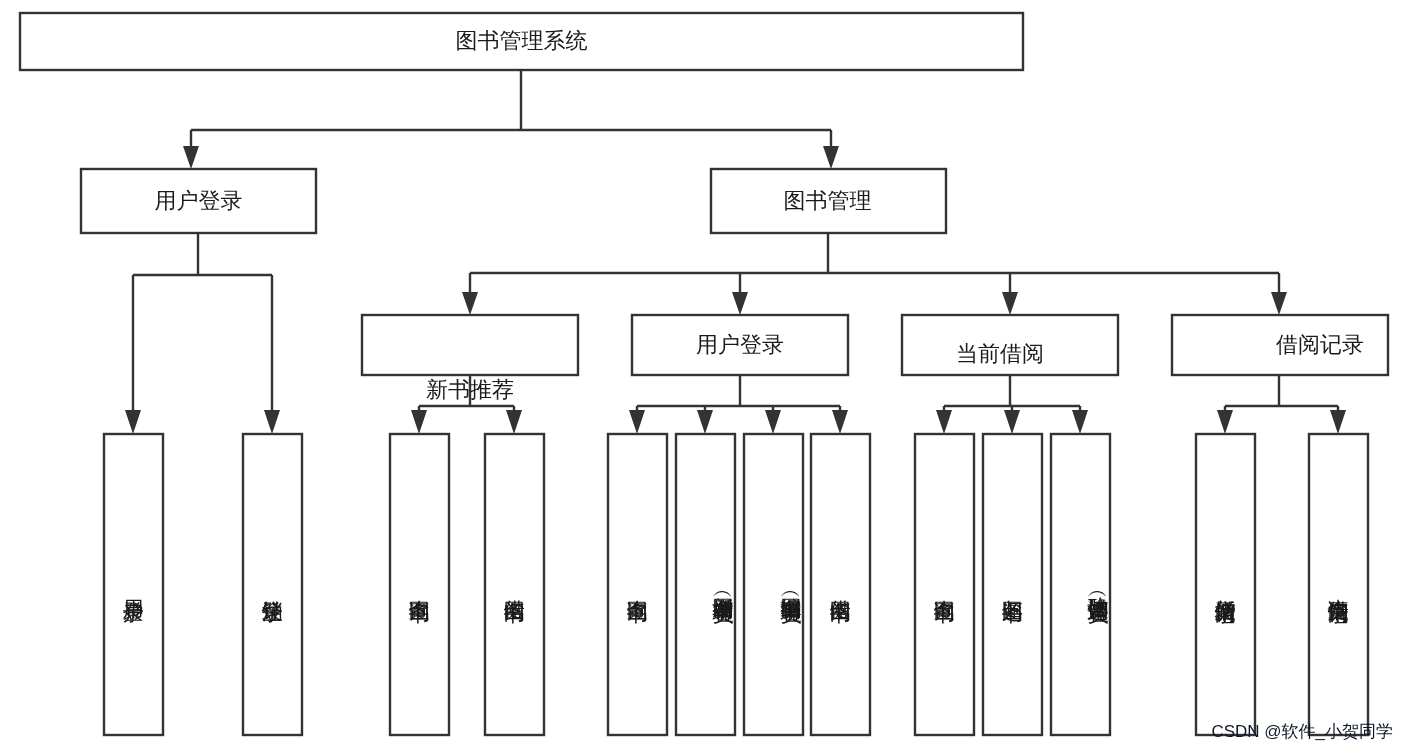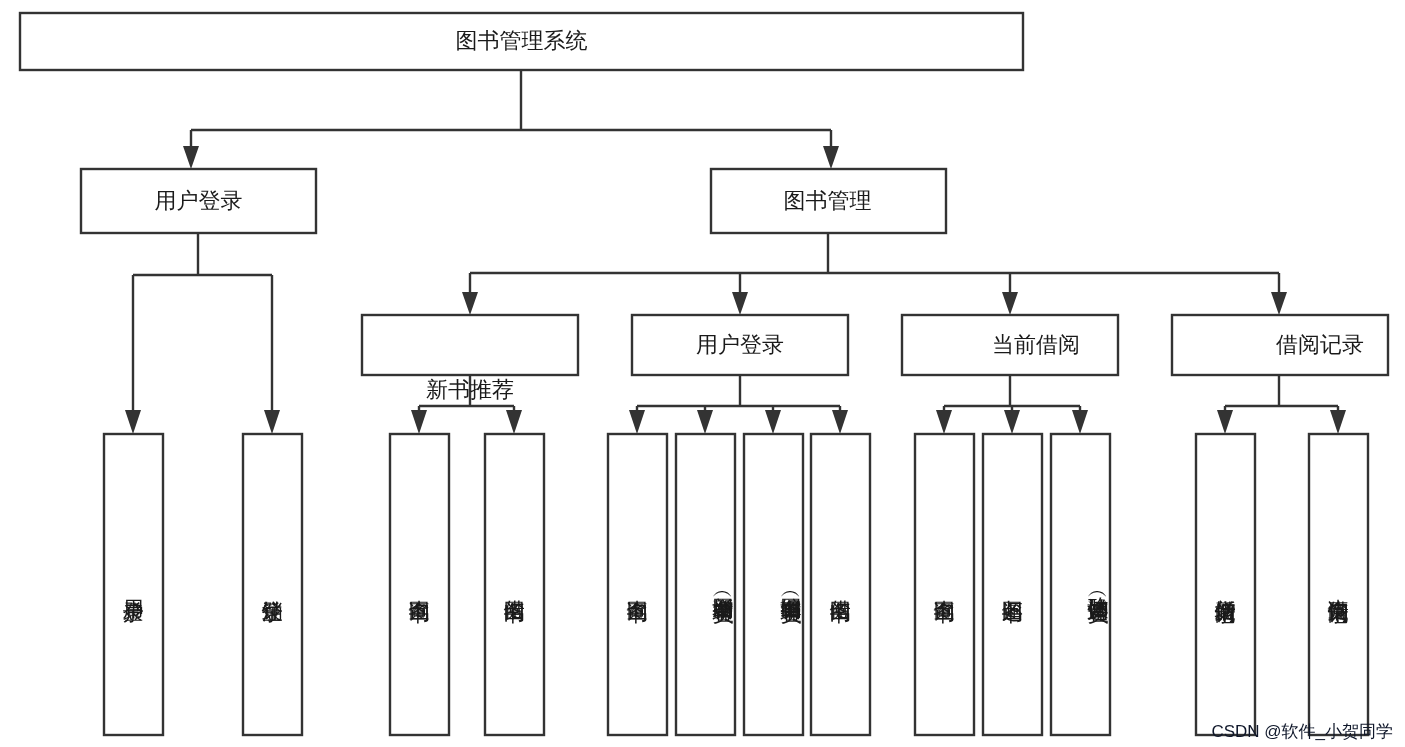--- a/index.html
+++ b/index.html
@@ -139,21 +139,21 @@
     </g>
   </svg>
 
   <div class="node-label horizontal" style="left:20px; top:13px; width:1003px; height:57px;">图书管理系统</div>
 
   <div class="node-label horizontal" style="left:81px; top:169px; width:235px; height:64px;">用户登录</div>
   <div class="node-label horizontal" style="left:711px; top:169px; width:233px; height:64px;">图书管理</div>
 
   <div class="node-label horizontal" style="left:362px; top:315px; width:216px; height:60px;margin-top:45px;">新书推荐</div>
   <div class="node-label horizontal" style="left:632px; top:315px; width:216px; height:60px;">用户登录</div>
-  <div class="node-label horizontal" style="left:902px; top:315px; width:196px; height:60px;margin-left:36px;">当前借阅</div>
+  <div class="node-label horizontal" style="left:902px; top:324px; width:196px; height:60px;">当前借阅</div>
   <div class="node-label horizontal" style="left:1172px; top:315px; width:216px; height:60px;margin-left:40px;">借阅记录</div>
 
   <div class="node-label vertical" style="left:104px; top:434px; width:59px; height:301px;">用户登录</div>
   <div class="node-label vertical" style="left:243px; top:434px; width:59px; height:301px;">注销登录</div>
   <div class="node-label vertical" style="left:390px; top:434px; width:59px; height:301px;">查询图书</div>
   <div class="node-label vertical" style="left:485px; top:434px; width:59px; height:301px;">借阅图书</div>
   <div class="node-label vertical" style="left:608px; top:434px; width:59px; height:301px;">查询图书</div>
   <div class="node-label vertical" style="left:676px; top:434px; width:59px; height:301px; align-items:flex-start;">新增图书（管理员）</div>
   <div class="node-label vertical" style="left:744px; top:434px; width:59px; height:301px; align-items:flex-start;">编辑图书（管理员）</div>
   <div class="node-label vertical" style="left:811px; top:434px; width:59px; height:301px;">借阅图书</div>

